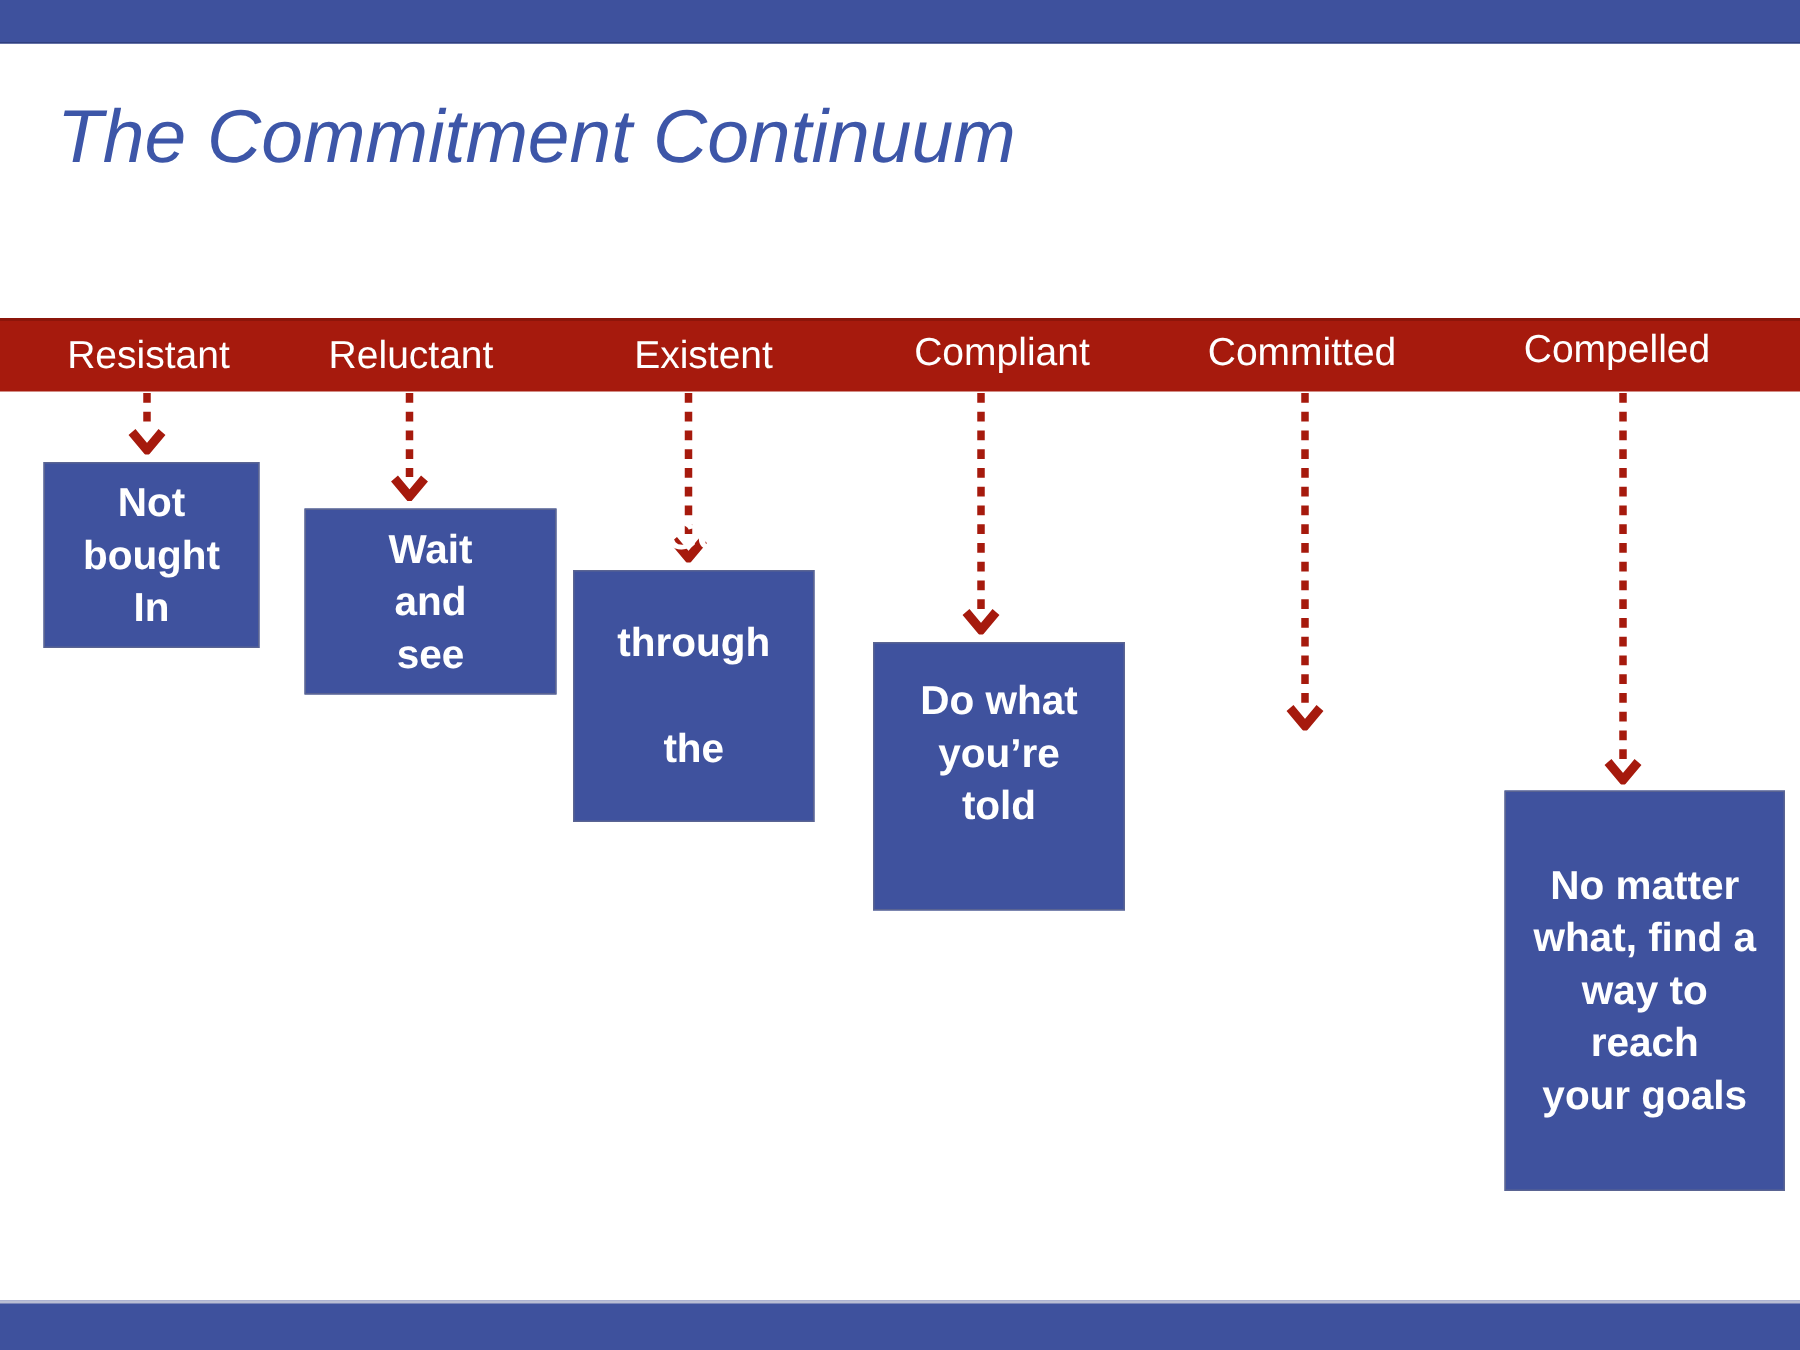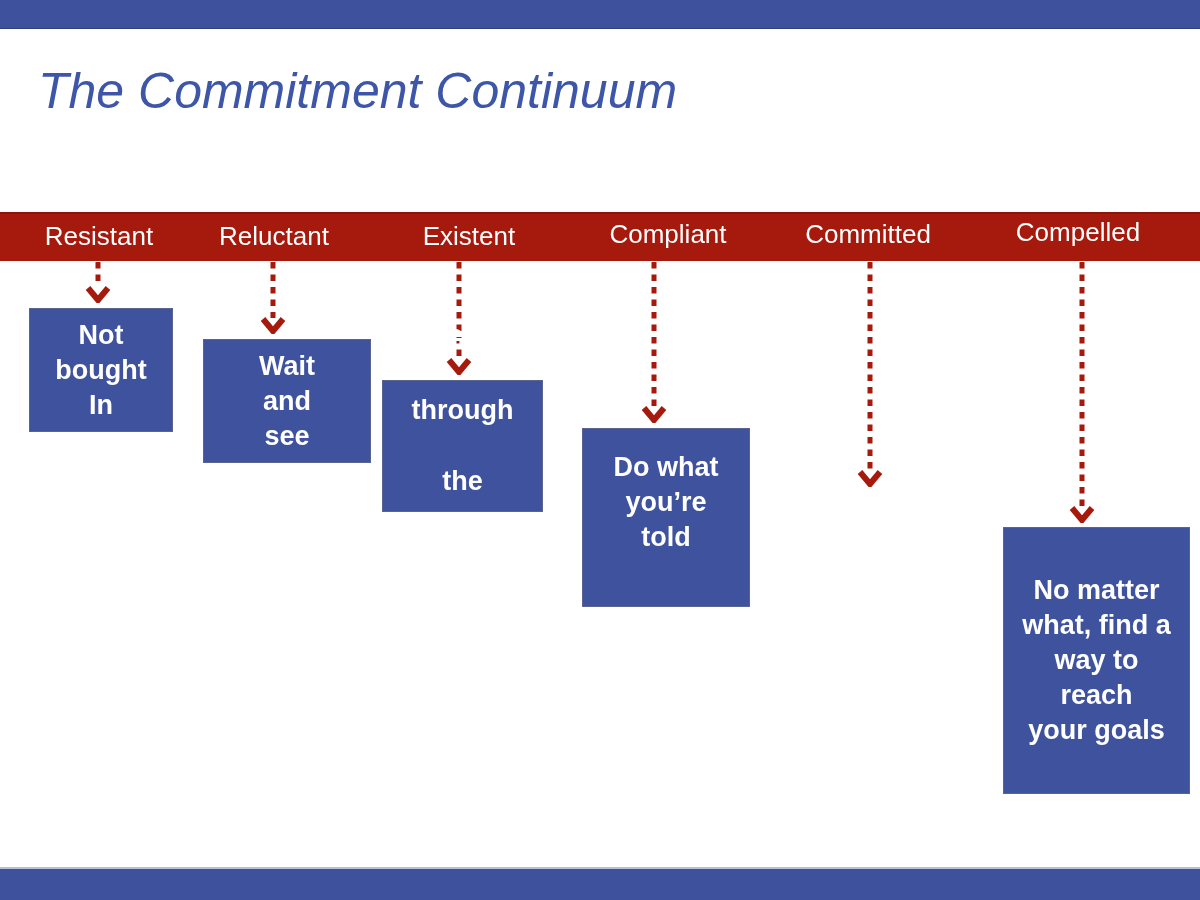--- a/index.html
+++ b/index.html
@@ -45,21 +45,21 @@
   .arr-6{left:1068px;top:262px;}
   .stage-box{
     position:absolute;background:#3f529e;border:1px solid #5a6492;
     box-sizing:border-box;display:flex;flex-direction:column;
     align-items:center;justify-content:center;
     color:#ffffff;font-weight:bold;font-size:27px;line-height:35px;
     text-align:center;
   }
   .box-1{left:29px;top:308px;width:144px;height:124px;}
   .box-2{left:203px;top:339px;width:168px;height:124px;}
-  .box-3{left:382px;top:380px;width:161px;height:132px;gap:36px;}
+  .box-3{left:382px;top:380px;width:161px;height:168px;gap:36px;}
   .box-4{left:582px;top:428px;width:168px;height:179px;padding-bottom:30px;}
   .box-5{left:789px;top:491px;width:178px;height:234px;}
   .box-6{left:1003px;top:527px;width:187px;height:267px;}
   .ln{display:block;}
   .ln.gap{height:16px;}
 </style>
 </head>
 <body>
 
 <div class="slide">

